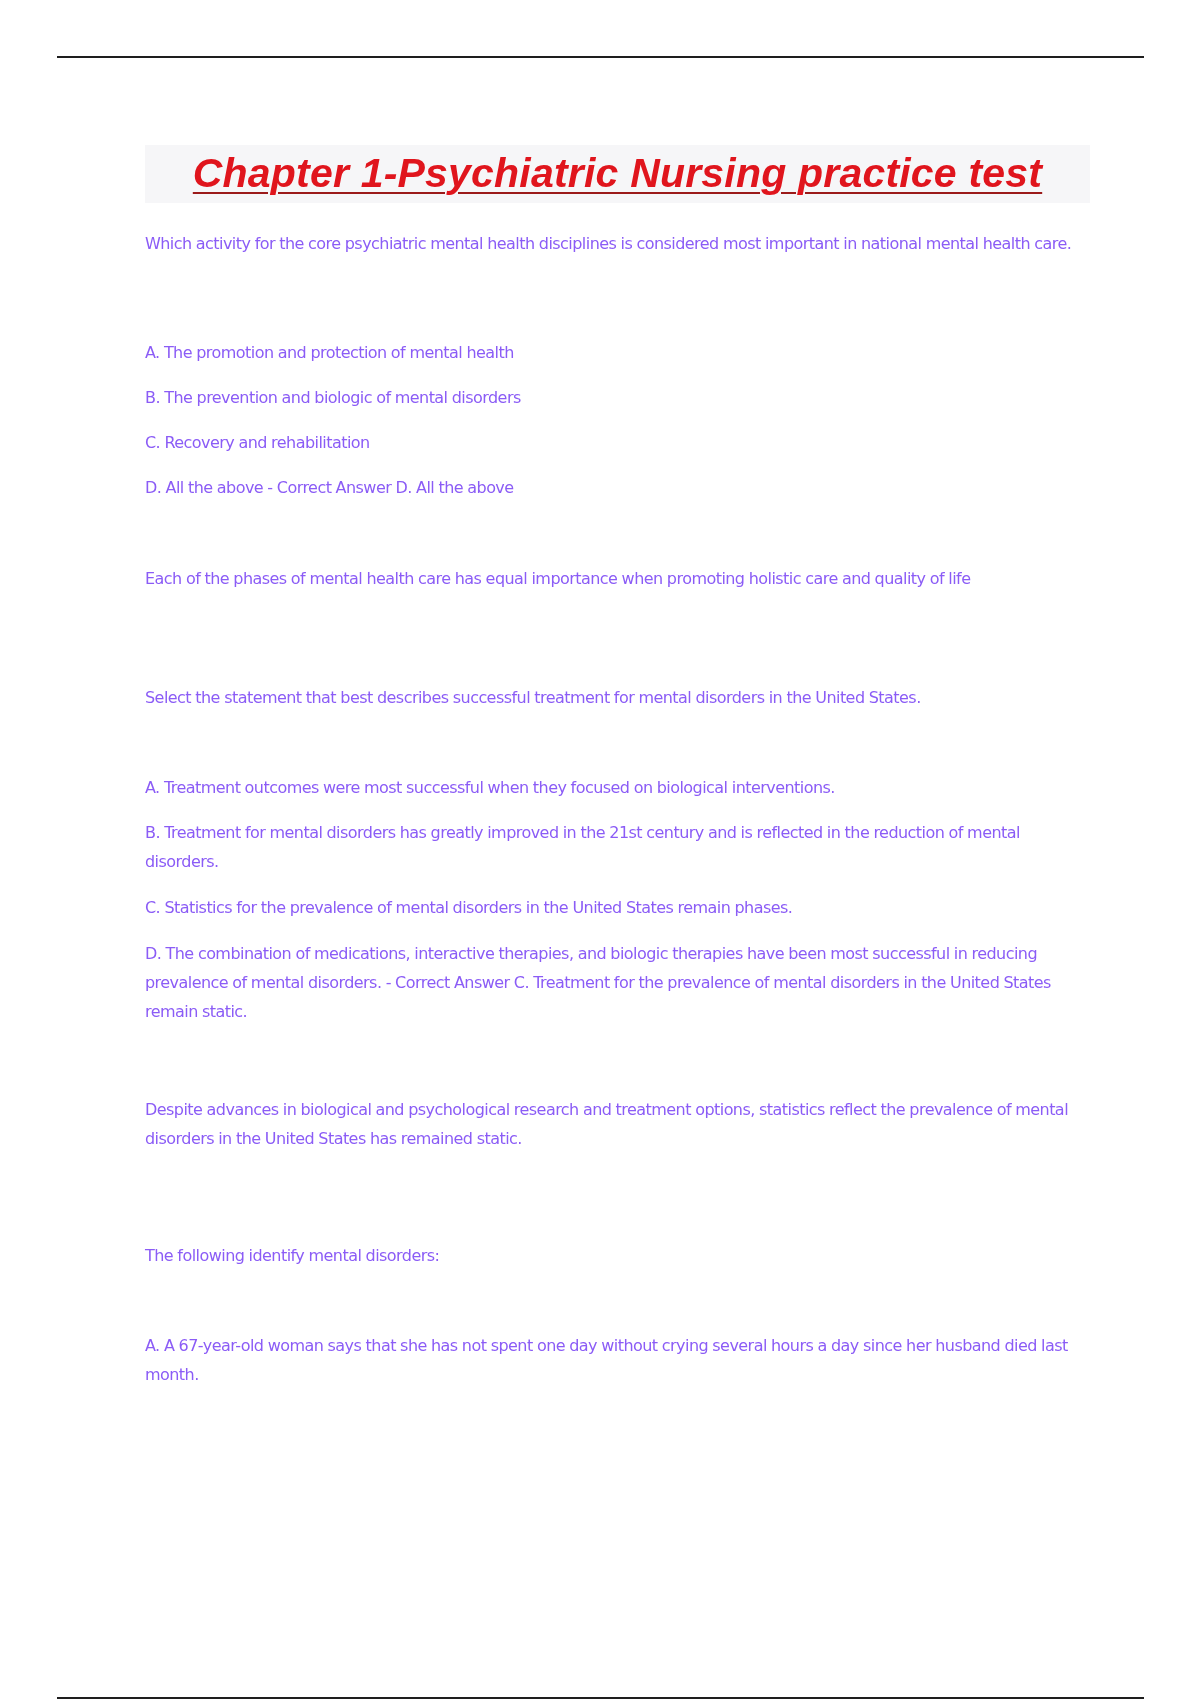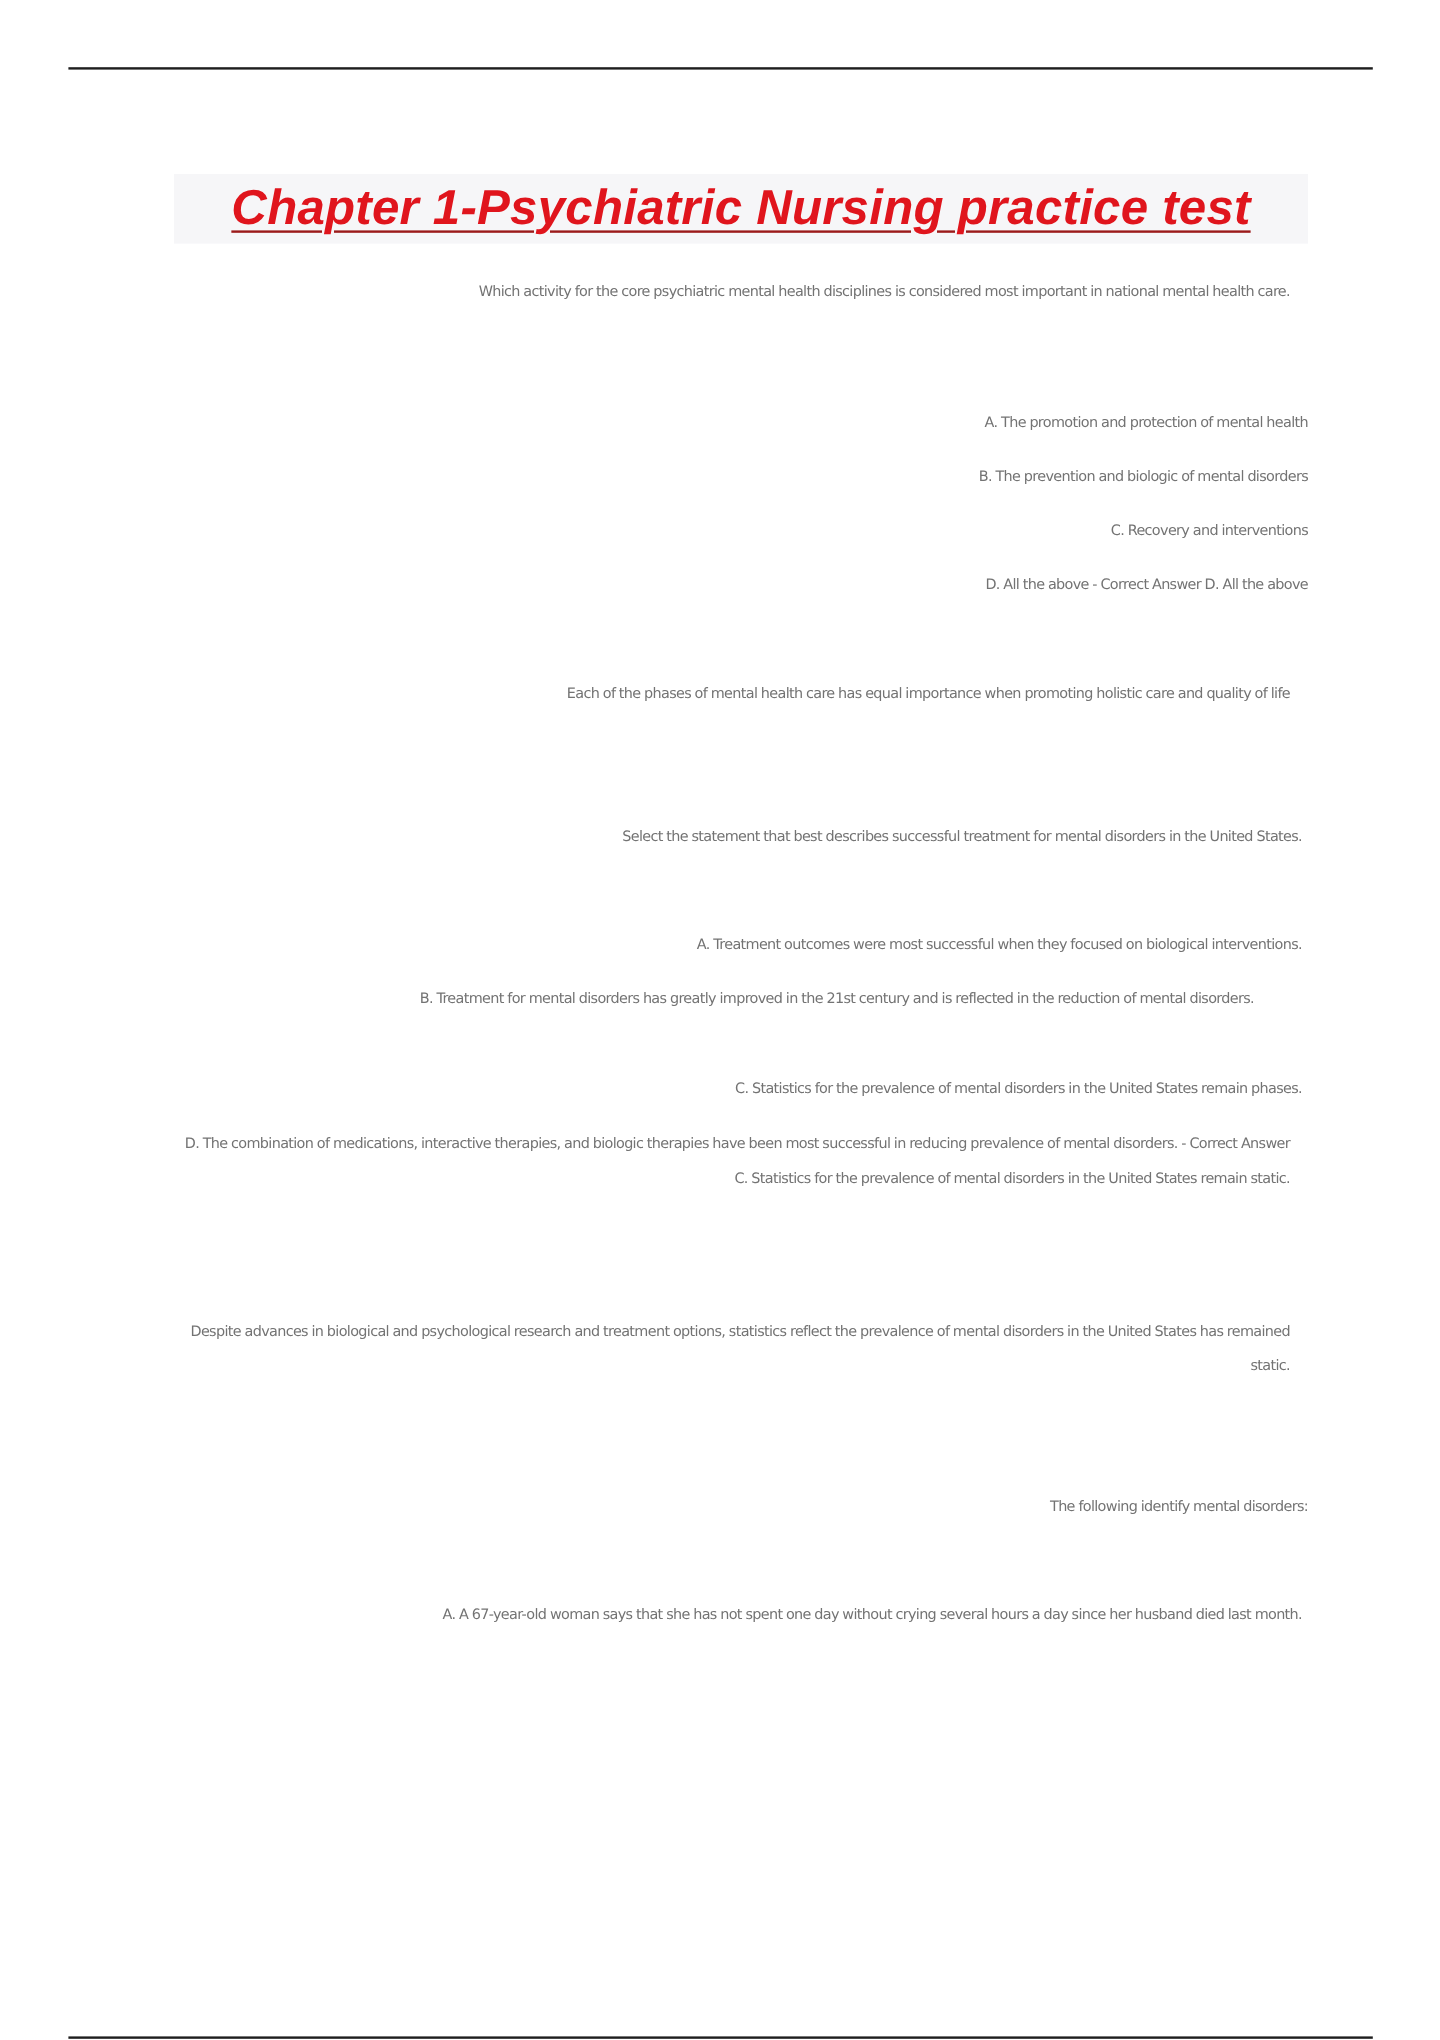--- a/index.html
+++ b/index.html
@@ -46,51 +46,50 @@
       line-height: 51px;
       color: #e0151d;
       text-decoration: underline;
       text-decoration-color: #9b1a1a;
       text-decoration-thickness: 2px;
       text-underline-offset: 5px;
       letter-spacing: 0.2px;
     }
     .p {
       font-family: "DejaVu Sans", "Liberation Sans", sans-serif;
-      font-size: 12px;
+      font-size: 16px;
       line-height: 29px;
-      color: #737373;
+      color: #8b5cf6;
       margin: 0;
       letter-spacing: -0.55px;
       word-spacing: -0.3px;
-      text-align: right;
     }
     .q { position: absolute; left: 0; width: 945px; }
   </style>
 </head>
 <body>
 
 <div class="rule top"></div>
 
 <div class="page">
   <div class="title-block">
     <span class="title-line">Chapter 1-Psychiatric Nursing practice test</span>
   </div>
 </div>
 
 <p class="p q" style="top:229px;left:145px;width:930px;">Which activity for the core psychiatric mental health disciplines is considered most important in national mental health care.</p>
 <p class="p q" style="top:338px;left:145px;">A. The promotion and protection of mental health</p>
 <p class="p q" style="top:383px;left:145px;">B. The prevention and biologic of mental disorders</p>
-<p class="p q" style="top:428px;left:145px;">C. Recovery and interventions</p>
+<p class="p q" style="top:428px;left:145px;">C. Recovery and rehabilitation</p>
 <p class="p q" style="top:473px;left:145px;">D. All the above - Correct Answer D. All the above</p>
 <p class="p q" style="top:564px;left:145px;width:930px;">Each of the phases of mental health care has equal importance when promoting holistic care and quality of life</p>
 
 <p class="p q" style="top:683px;left:145px;width:940px;">Select the statement that best describes successful treatment for mental disorders in the United States.</p>
 <p class="p q" style="top:773px;left:145px;width:940px;">A. Treatment outcomes were most successful when they focused on biological interventions.</p>
 <p class="p q" style="top:818px;left:145px;width:900px;">B. Treatment for mental disorders has greatly improved in the 21st century and is reflected in the reduction of mental disorders.</p>
 <p class="p q" style="top:893px;left:145px;width:940px;">C. Statistics for the prevalence of mental disorders in the United States remain phases.</p>
-<p class="p q" style="top:939px;left:145px;width:930px;">D. The combination of medications, interactive therapies, and biologic therapies have been most successful in reducing prevalence of mental disorders. - Correct Answer C. Statistics for the prevalence of mental disorders in the United States remain static.</p>
+<p class="p q" style="top:939px;left:145px;width:930px;">D. The combination of medications, interactive therapies, and biologic therapies have been most successful in reducing prevalence of mental disorders. - Correct Answer C. Treatment for the prevalence of mental disorders in the United States remain static.</p>
 <p class="p q" style="top:1061px;left:145px;width:930px;margin-top:34px;">Despite advances in biological and psychological research and treatment options, statistics reflect the prevalence of mental disorders in the United States has remained static.</p>
 
 <p class="p q" style="top:1241px;left:145px;">The following identify mental disorders:</p>
 <p class="p q" style="top:1331px;left:145px;width:940px;">A. A 67-year-old woman says that she has not spent one day without crying several hours a day since her husband died last month.</p>
 
 <div class="rule bottom"></div>
 
 </body></html>

